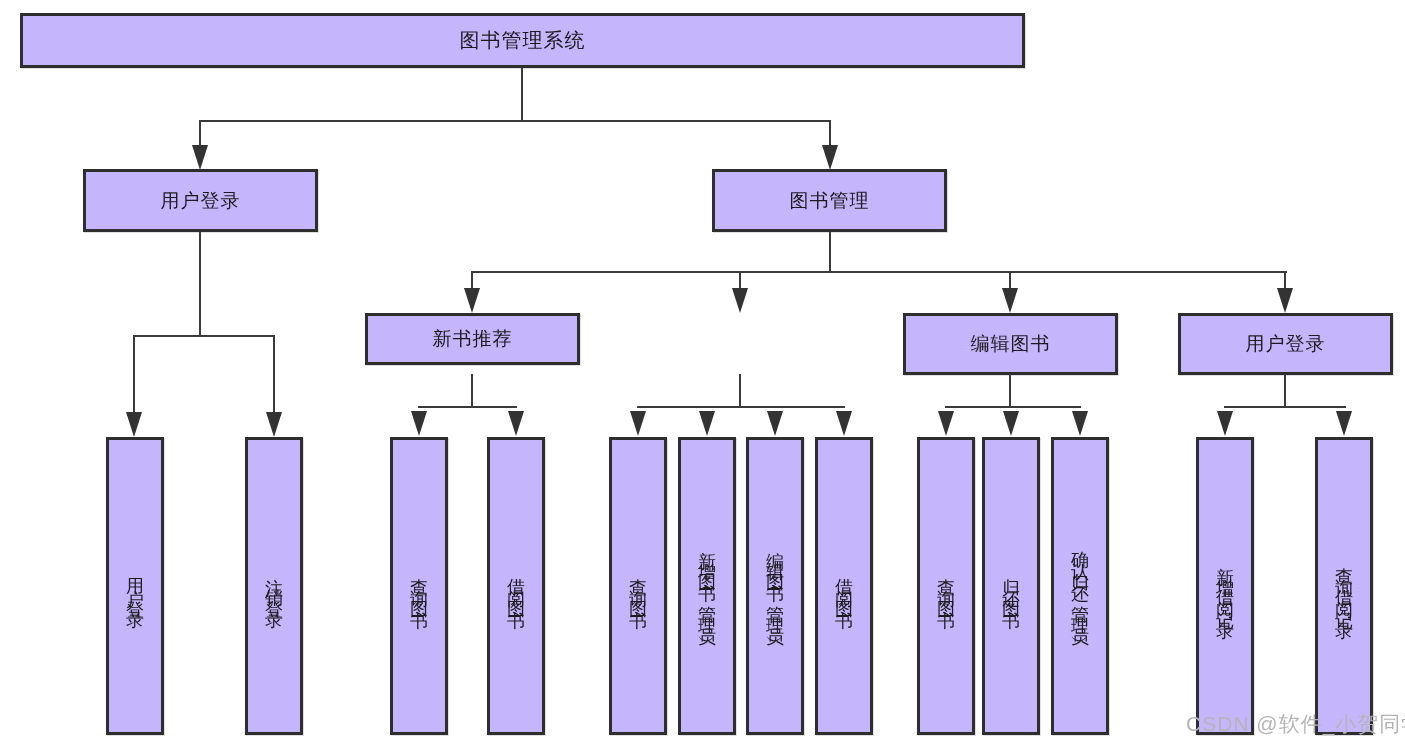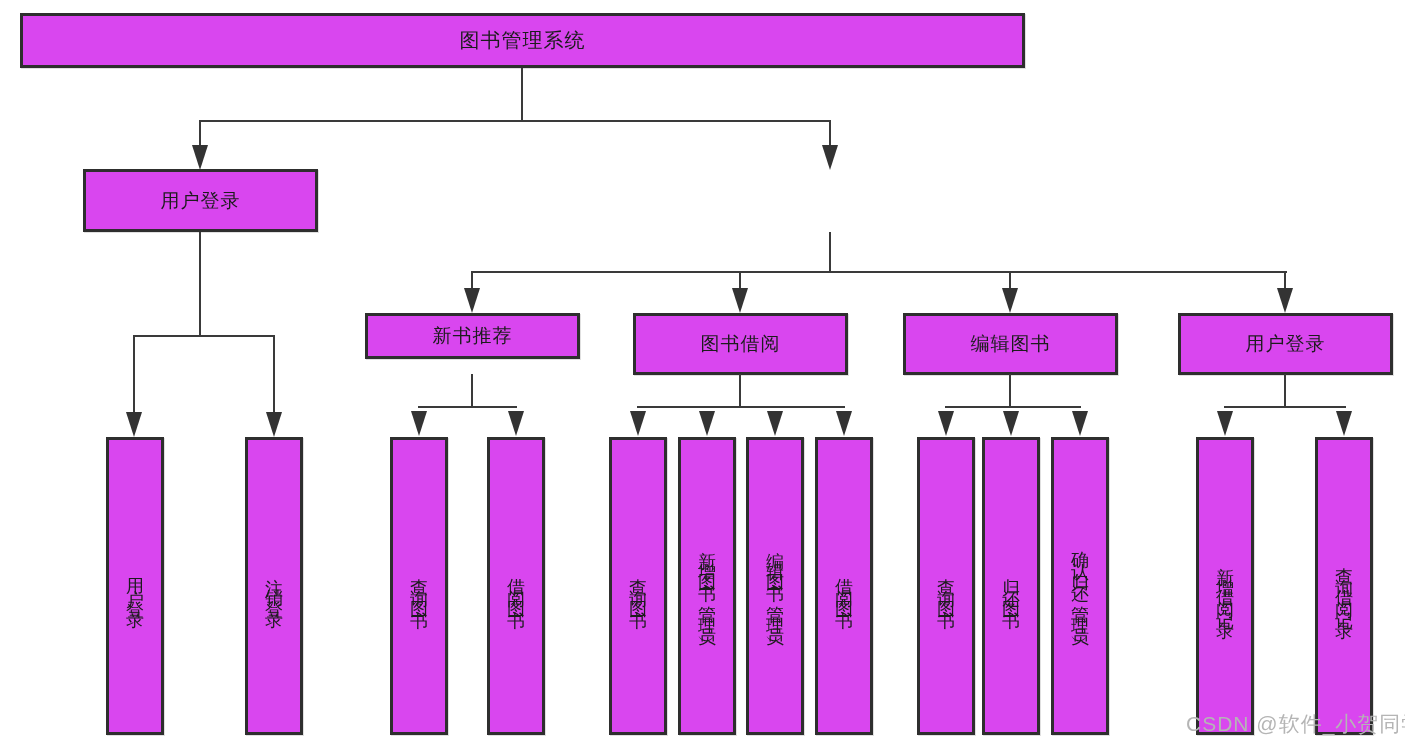--- a/index.html
+++ b/index.html
@@ -1,21 +1,21 @@
 <!DOCTYPE html>
 <html><head>
 <meta charset="utf-8">
 <style>
   html,body{margin:0;padding:0;background:#ffffff;}
   .canvas{
     position:relative;width:1405px;height:747px;background:#ffffff;overflow:hidden;
     font-family:"Liberation Sans", sans-serif;color:#1c1c1c;
   }
   .box{
-    position:absolute;background:#d946ef;border:3px solid #2e2e2e;box-sizing:border-box;
+    position:absolute;background:#c4b5fd;border:3px solid #2e2e2e;box-sizing:border-box;
     display:flex;align-items:center;justify-content:center;
     box-shadow:1px 1px 0 rgba(0,0,0,0.12);
   }
   .box.h{font-size:19px;letter-spacing:1px;}
   .box.root{font-size:20px;}
   .vtext{
     writing-mode:vertical-rl;text-orientation:mixed;
     font-size:18px;letter-spacing:11px;line-height:1;display:block;
   }
   .line{position:absolute;background:#3a3a3a;}
@@ -37,41 +37,41 @@
   <div class="box h root" style="left:20px;top:13px;width:1005px;height:55px;">图书管理系统</div>
 
   <div class="line" style="left:521px;top:68px;width:2px;height:53px;"></div>
   <div class="line" style="left:199px;top:120px;width:632px;height:2px;"></div>
   <div class="line" style="left:199px;top:120px;width:2px;height:28px;"></div>
   <div class="arrow" style="left:192px;top:145px;"></div>
   <div class="line" style="left:829px;top:120px;width:2px;height:28px;"></div>
   <div class="arrow" style="left:822px;top:145px;"></div>
 
   <div class="box h" style="left:83px;top:169px;width:235px;height:63px;">用户登录</div>
+  <div class="box h" style="left:712px;top:169px;width:235px;height:63px;">图书管理</div>
 
   <div class="line" style="left:199px;top:232px;width:2px;height:104px;"></div>
   <div class="line" style="left:133px;top:335px;width:142px;height:2px;"></div>
   <div class="line" style="left:133px;top:335px;width:2px;height:78px;"></div>
   <div class="arrow" style="left:126px;top:412px;"></div>
   <div class="line" style="left:273px;top:335px;width:2px;height:78px;"></div>
   <div class="arrow" style="left:266px;top:412px;"></div>
 
   <div class="line" style="left:829px;top:232px;width:2px;height:41px;"></div>
   <div class="line" style="left:471px;top:271px;width:816px;height:2px;"></div>
   <div class="line" style="left:471px;top:271px;width:2px;height:19px;"></div>
   <div class="arrow" style="left:464px;top:288px;"></div>
   <div class="line" style="left:739px;top:271px;width:2px;height:19px;"></div>
   <div class="arrow" style="left:732px;top:288px;"></div>
   <div class="line" style="left:1009px;top:271px;width:2px;height:19px;"></div>
   <div class="arrow" style="left:1002px;top:288px;"></div>
   <div class="line" style="left:1284px;top:271px;width:2px;height:19px;"></div>
   <div class="arrow" style="left:1277px;top:288px;"></div>
 
-  <div class="box h" style="left:365px;top:313px;width:215px;height:46px;">新书推荐</div>
-  <div class="box h" style="left:633px;top:313px;width:215px;height:62px;">图书借阅</div>
+  <div class="box h" style="left:365px;top:313px;width:215px;height:52px;">新书推荐</div>
   <div class="box h" style="left:903px;top:313px;width:215px;height:62px;">编辑图书</div>
   <div class="box h" style="left:1178px;top:313px;width:215px;height:62px;">用户登录</div>
 
   <div class="line" style="left:471px;top:374px;width:2px;height:34px;"></div>
   <div class="line" style="left:418px;top:406px;width:99px;height:2px;"></div>
   <div class="arrow" style="left:411px;top:411px;"></div>
   <div class="arrow" style="left:508px;top:411px;"></div>
 
   <div class="line" style="left:739px;top:374px;width:2px;height:34px;"></div>
   <div class="line" style="left:637px;top:406px;width:208px;height:2px;"></div>

